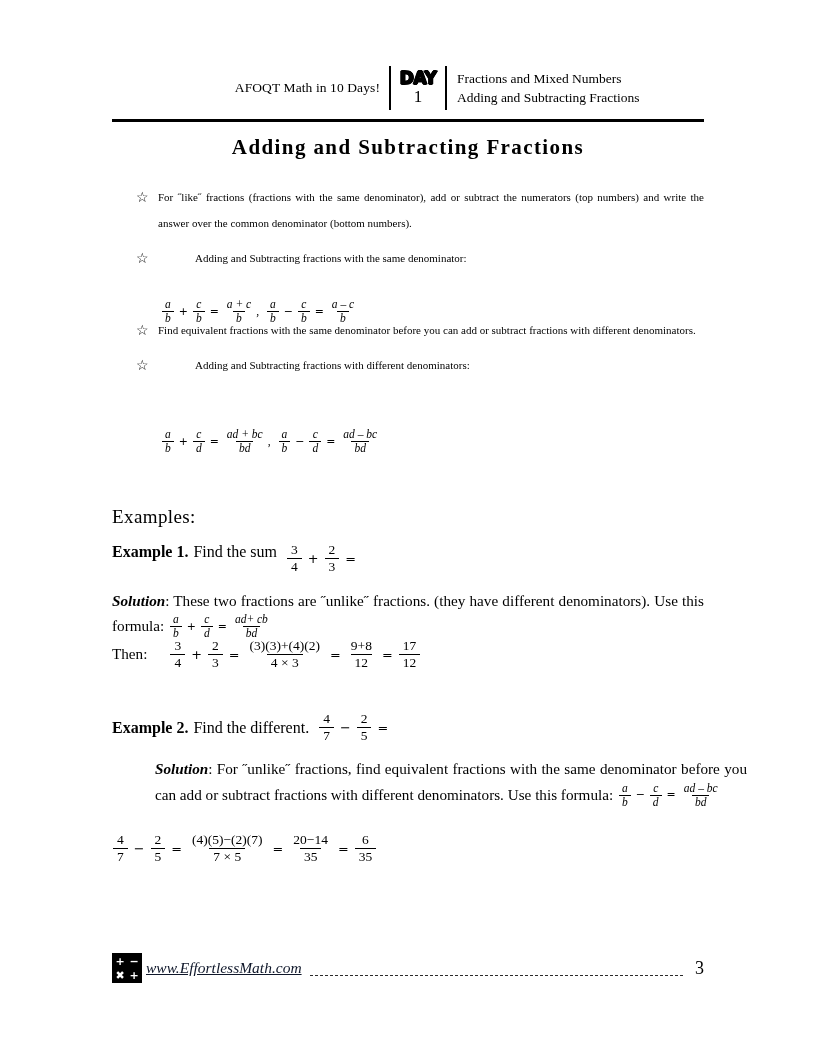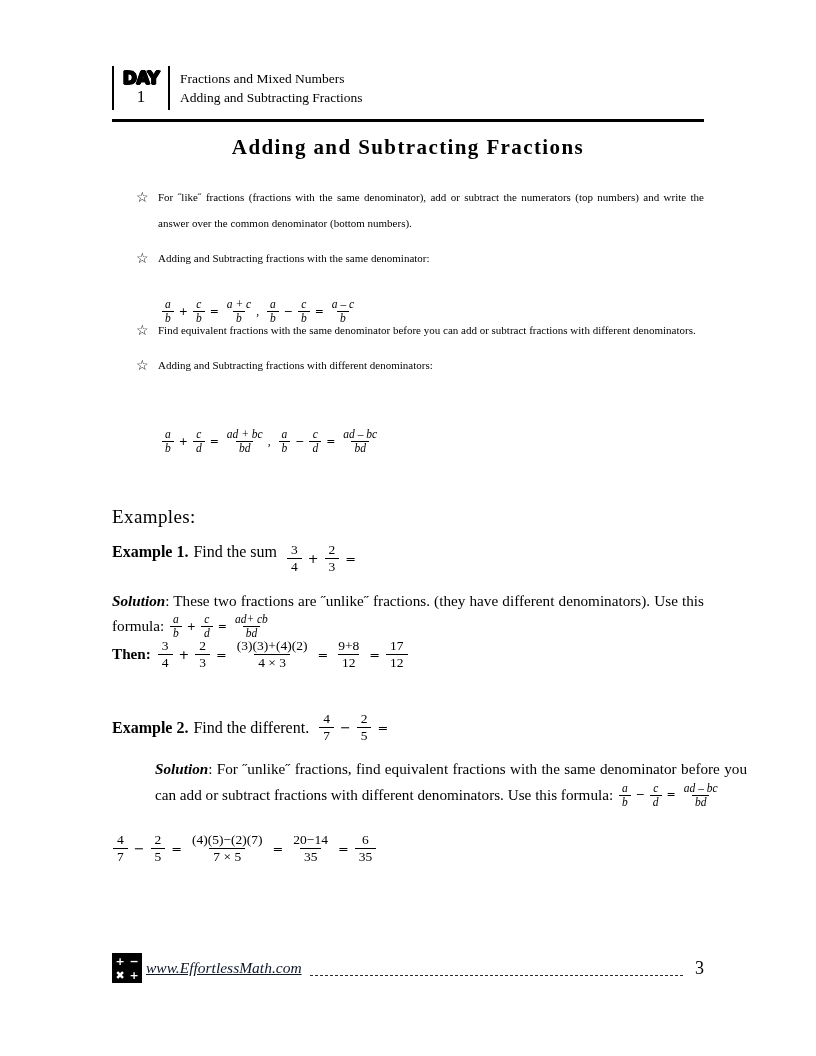--- a/index.html
+++ b/index.html
@@ -118,21 +118,21 @@
     line-height: 25px;
     font-family: "DejaVu Sans", sans-serif;
   }
   .bullet-text {
     flex: 1 1 auto;
     font-size: 11px;
     line-height: 25.5px;
     text-align: justify;
     text-justify: inter-word;
   }
-  .bullet-text.nojust { text-align: left; }
+  .bullet-text.nojust { text-align: left; margin-left: 37px; }
   .bullet-block { margin-bottom: 10px; }
 
   
   .mathline {
     display: flex;
     align-items: center;
     font-family: "Liberation Serif", serif;
     font-style: italic;
     white-space: nowrap;
   }
@@ -211,21 +211,21 @@
     transform: translateY(-1px);
   }
   .then-line {
     position: absolute;
     left: 112px;
     top: 638px;
     display: flex;
     align-items: center;
     font-size: 13.5px;
   }
-  .then-word { font-size: 15.2px; margin-right: 4px; font-weight: bold; }
+  .then-word { font-size: 15.2px; margin-right: 20px; }
 
   .ex2-line {
     position: absolute;
     left: 112px;
     top: 712px;
     display: flex;
     align-items: center;
     font-size: 16px;
   }
   .sol2 {
@@ -313,20 +313,21 @@
     font-size: 18px;
     padding-left: 2px;
   }
 </style>
 </head>
 <body>
 
 <div class="page">
 
   <div class="header">
+    <div class="header-left">AFOQT Math in 10 Days!</div>
     <div class="header-day">
       <div class="day-word">DAY</div>
       <div class="day-num">1</div>
     </div>
     <div class="header-right">
       <div>Fractions and Mixed Numbers</div>
       <div>Adding and Subtracting Fractions</div>
     </div>
   </div>
   <div class="header-rule"></div>

